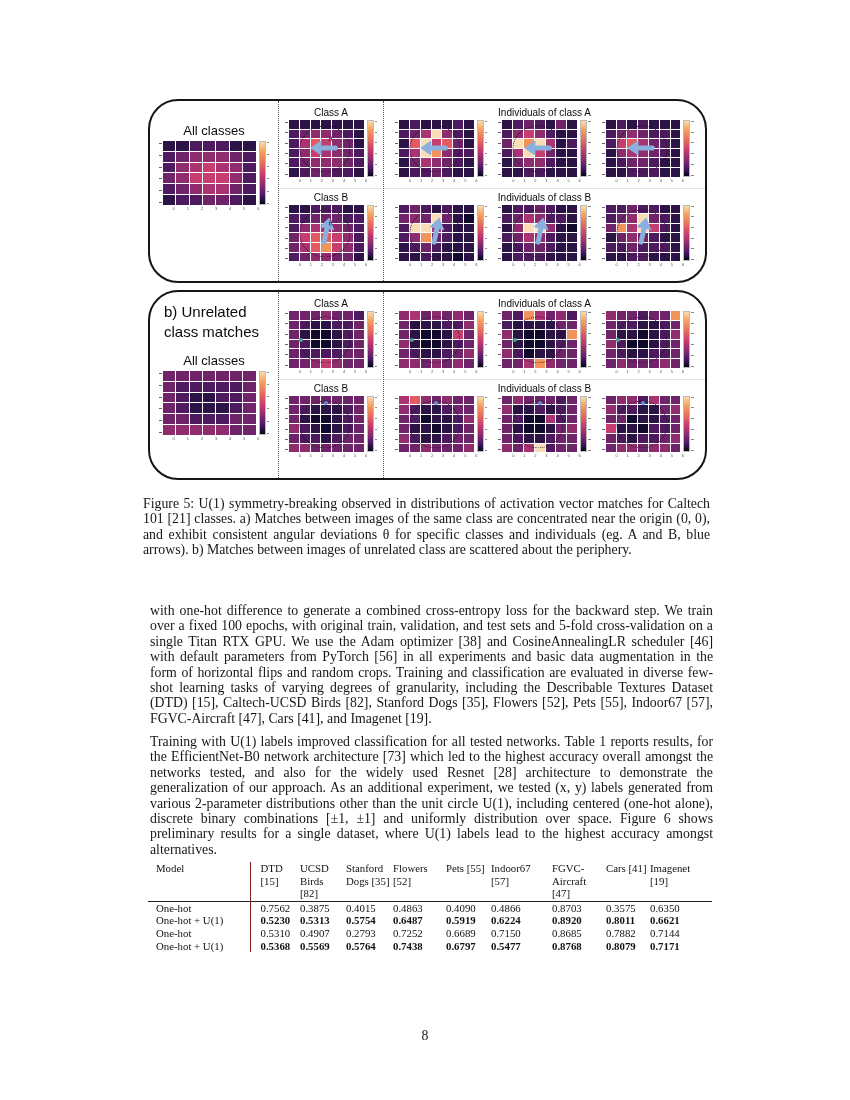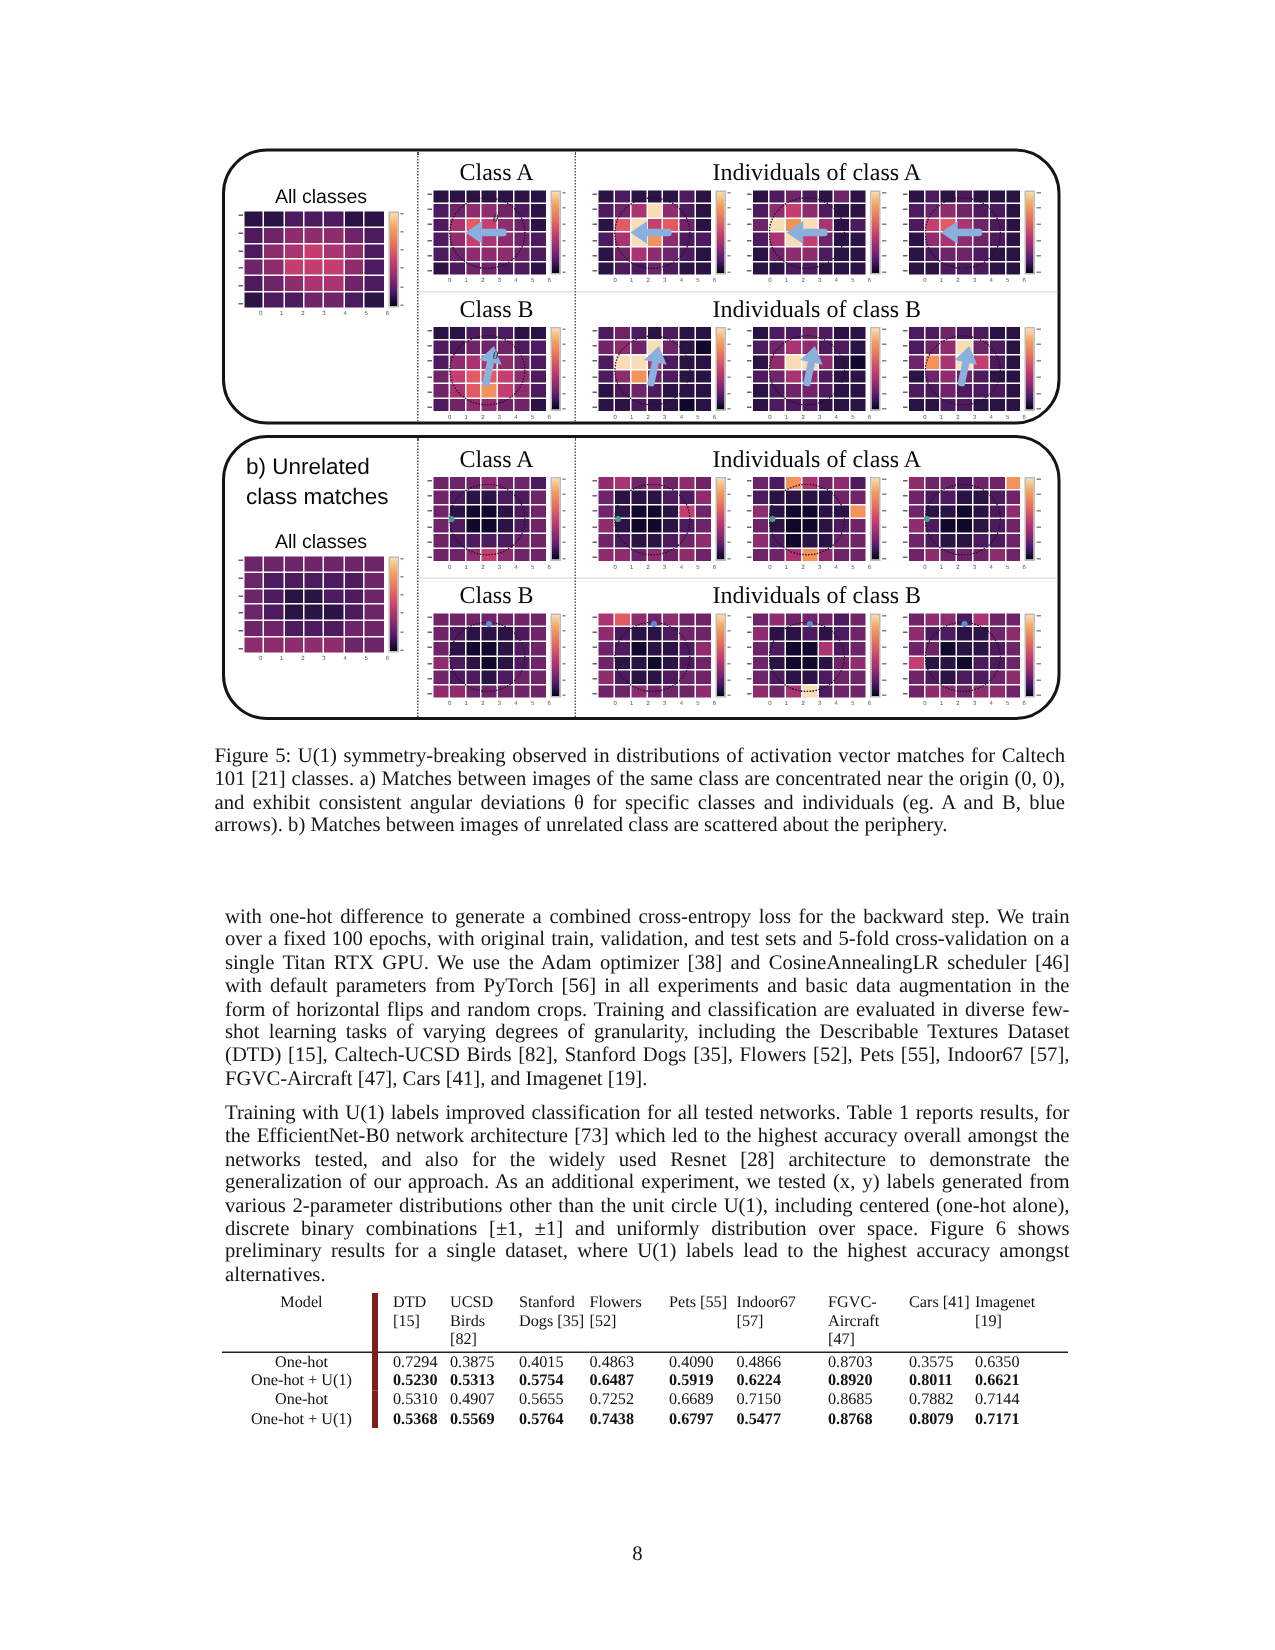--- a/index.html
+++ b/index.html
@@ -11,21 +11,21 @@
   .panel{border:2px solid #151515;border-radius:30px;background:#fff;display:flex;overflow:hidden;}
   .panel.pa{height:180px;} .panel.pb{height:186px;}
   .p-left{width:128px;flex:none;display:flex;flex-direction:column;padding-top:10px;}
   .p-label{font-family:"Liberation Sans",sans-serif;font-size:15px;line-height:1.3;color:#0b0b0b;
            white-space:pre-line;padding-left:14px;}
   .p-alltitle{font-family:"Liberation Sans",sans-serif;font-size:13px;text-align:center;margin-top:12px;color:#0b0b0b;}
   .p-allslot{display:flex;justify-content:center;margin-top:3px;}
   .p-div{border-left:1.5px dotted #555;margin:0;}
   .p-class{width:104px;flex:none;display:flex;flex-direction:column;align-items:center;padding-top:6px;}
   .p-ind{flex:1;display:flex;flex-direction:column;padding-top:6px;}
-  .p-title{font-family:Liberation Serif, serif;font-size:16px;line-height:1.1;color:#0b0b0b;
+  .p-title{font-family:Liberation Sans, sans-serif;font-size:10px;line-height:1.1;color:#0b0b0b;
            text-align:center;margin-bottom:2px;}
   .p-title.second{margin-top:5px;border-top:1px solid #e3e3e3;padding-top:3px;align-self:stretch;}
   .p-row{display:flex;justify-content:space-evenly;}
 
   
   .hm{display:flex;flex-direction:column;align-items:center;}
   .hm-small{--cw:9.8px;--ch:8.6px;}
   .hm-large{--cw:12.4px;--ch:9.8px;}
   .hm-body{display:flex;align-items:stretch;}
   .hm-yticks{display:flex;flex-direction:column;justify-content:space-between;padding:2px 1px 2px 0;}
@@ -56,21 +56,21 @@
   .para1{top:603px;}
   .para2{top:734px;}
 
   
   .tablewrap{position:absolute;left:148px;top:862px;width:566px;}
   table.rtable{border-collapse:collapse;table-layout:fixed;width:564px;
      font-family:"Liberation Serif",serif;font-size:10.8px;line-height:12.6px;color:#111;}
   .rtable th,.rtable td{padding:0 2px 0 0;text-align:left;vertical-align:top;font-weight:normal;
      white-space:nowrap;overflow:visible;}
   .rtable thead th{white-space:pre-line;border-bottom:1px solid #222;padding-bottom:1px;}
-  .rtable .c0{border-right:4px solid #7f1d1d;padding-left:8px;text-align:center;}
+  .rtable .c0{border-right:1px solid #7f1d1d;padding-left:8px;}
   .rtable td:nth-child(2),.rtable th:nth-child(2){padding-left:10px;}
   .rtable .bold{font-weight:bold;}
   .rtable tr.rule td{border-top:1px solid #222;}
   .tcaption{font-size:13.3px;text-align:center;margin:4px 0 0 0;width:564px;}
 
   .pageno{position:absolute;left:0;top:1028px;width:850px;text-align:center;font-size:13.8px;}
 </style>
 </head>
 <body>
 
@@ -1599,21 +1599,21 @@
             <th>Indoor67 [57]</th>
             <th>FGVC-
 Aircraft [47]</th>
             <th>Cars [41]</th>
             <th>Imagenet [19]</th>
           </tr>
         </thead>
         <tbody>
           <tr>
             <td class="c0">One-hot</td>
-            <td>0.7294</td>
+            <td>0.7562</td>
             <td>0.3875</td>
             <td>0.4015</td>
             <td>0.4863</td>
             <td>0.4090</td>
             <td>0.4866</td>
             <td>0.8703</td>
             <td>0.3575</td>
             <td>0.6350</td>
           </tr>
           <tr>
@@ -1625,21 +1625,21 @@
             <td class="bold">0.5919</td>
             <td class="bold">0.6224</td>
             <td class="bold">0.8920</td>
             <td class="bold">0.8011</td>
             <td class="bold">0.6621</td>
           </tr>
           <tr>
             <td class="c0">One-hot</td>
             <td>0.5310</td>
             <td>0.4907</td>
-            <td>0.5655</td>
+            <td>0.2793</td>
             <td>0.7252</td>
             <td>0.6689</td>
             <td>0.7150</td>
             <td>0.8685</td>
             <td>0.7882</td>
             <td>0.7144</td>
           </tr>
           <tr>
             <td class="c0">One-hot + U(1)</td>
             <td class="bold">0.5368</td>

